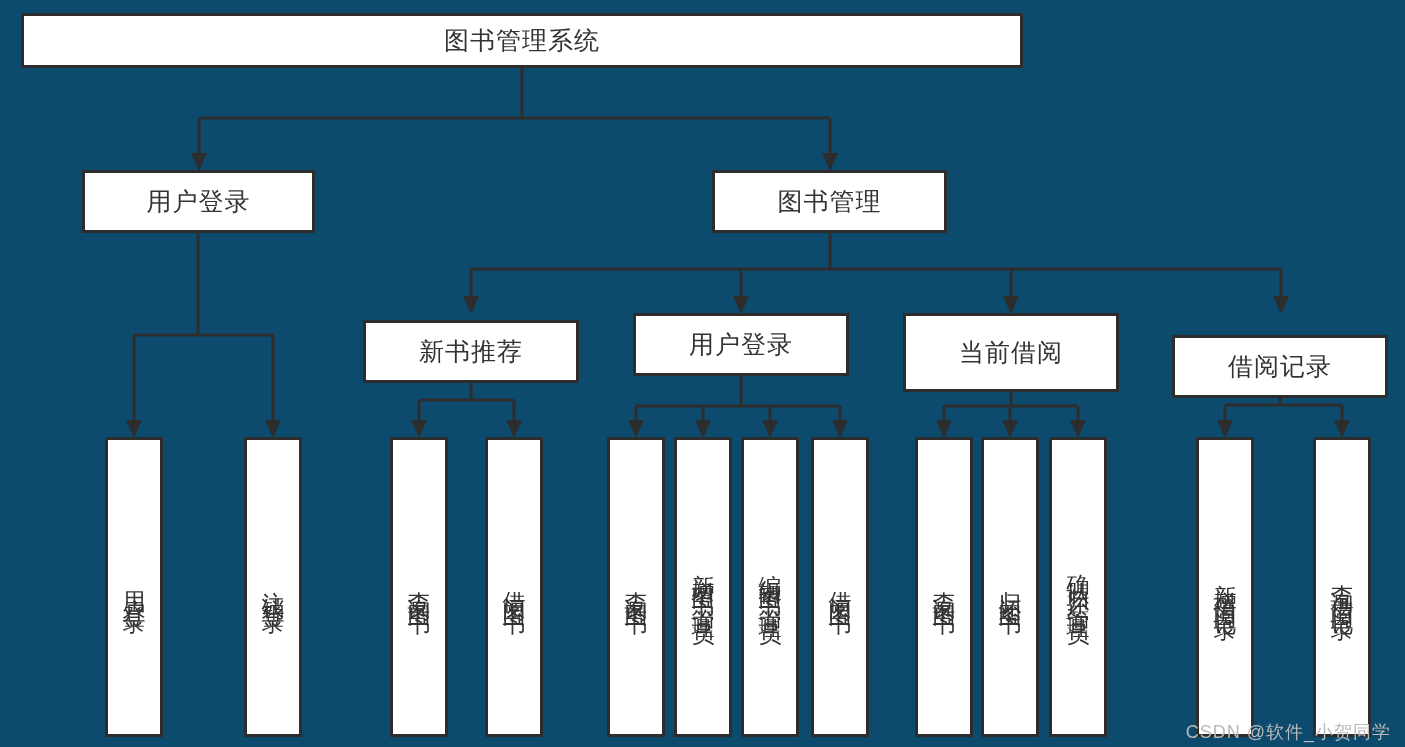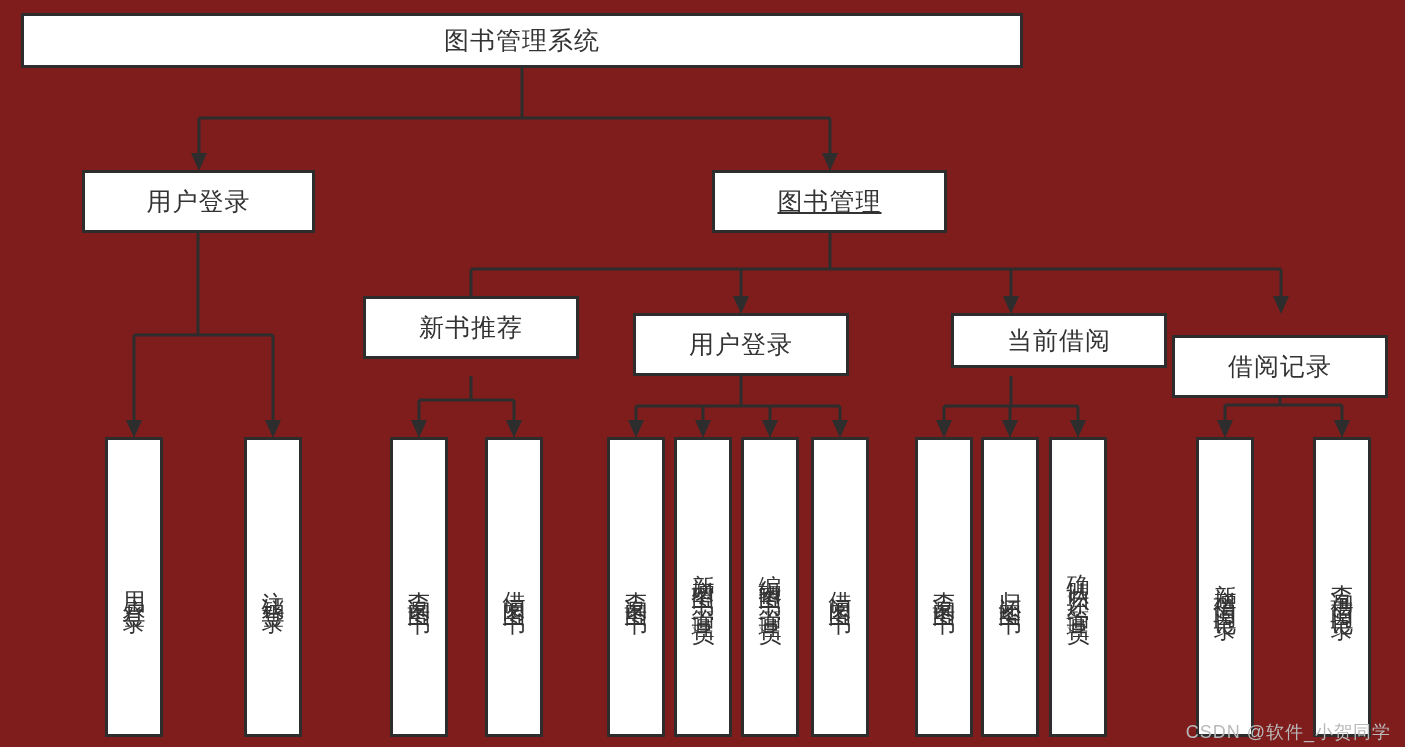--- a/index.html
+++ b/index.html
@@ -1,20 +1,20 @@
 <!DOCTYPE html>
 <html><head>
 <meta charset="utf-8">
 <style>
   html, body { margin: 0; padding: 0; background: #ffffff; }
   #canvas {
     position: relative;
     width: 1405px;
     height: 747px;
-    background: #7f1d1d;
+    background: #0c4a6e;
     overflow: hidden;
     font-family: "Liberation Sans", "DejaVu Sans", sans-serif;
   }
   #connectors {
     position: absolute;
     left: 0; top: 0;
     width: 1405px; height: 747px;
   }
   .node {
     position: absolute;
@@ -85,31 +85,31 @@
     </g>
   </svg>
 
   <div class="node hbox" style="left:21px; top:13px; width:1002px; height:55px;">
     <span>图书管理系统</span>
   </div>
 
   <div class="node hbox" style="left:82px; top:170px; width:233px; height:63px;">
     <span>用户登录</span>
   </div>
-  <div class="node hbox" style="left:712px; top:170px; width:235px; height:63px;text-decoration:underline;">
+  <div class="node hbox" style="left:712px; top:170px; width:235px; height:63px;">
     <span>图书管理</span>
   </div>
 
-  <div class="node hbox" style="left:363px; top:296px; width:216px; height:63px;">
+  <div class="node hbox" style="left:363px; top:320px; width:216px; height:63px;">
     <span>新书推荐</span>
   </div>
   <div class="node hbox" style="left:633px; top:313px; width:216px; height:63px;">
     <span>用户登录</span>
   </div>
-  <div class="node hbox" style="left:903px; top:313px; width:216px; height:55px;margin-left:48px;">
+  <div class="node hbox" style="left:903px; top:313px; width:216px; height:79px;">
     <span>当前借阅</span>
   </div>
   <div class="node hbox" style="left:1172px; top:313px; width:216px; height:63px;margin-top:22px;">
     <span>借阅记录</span>
   </div>
 
   <div class="node vbox" style="left:105px; top:437px; width:58px; height:300px;">
     <span class="vtext">用户登录</span>
   </div>
   <div class="node vbox" style="left:244px; top:437px; width:58px; height:300px;">

